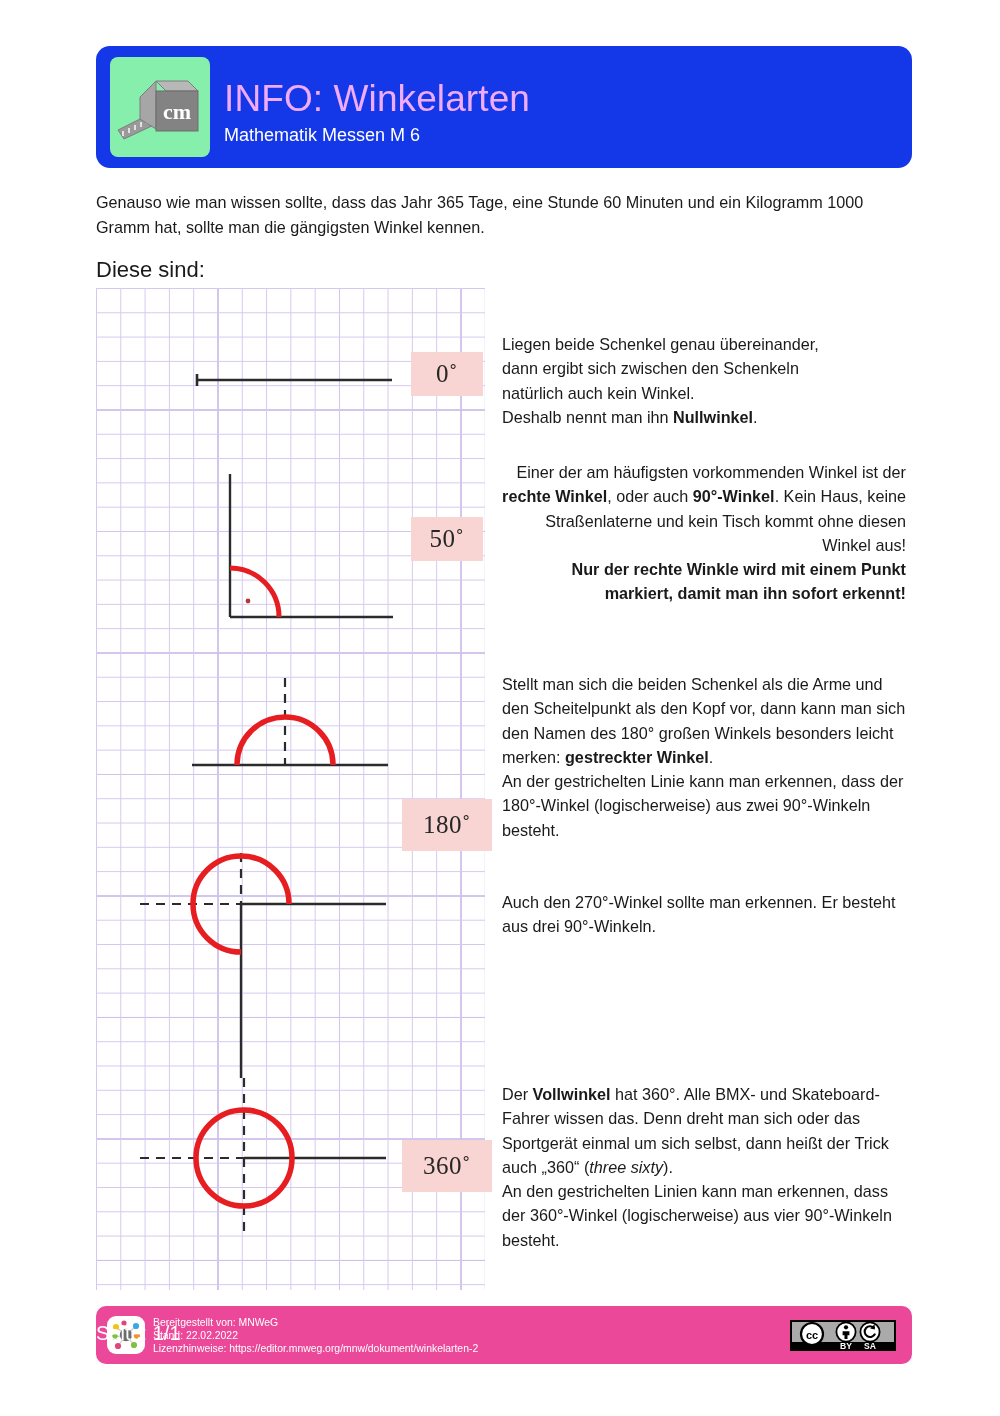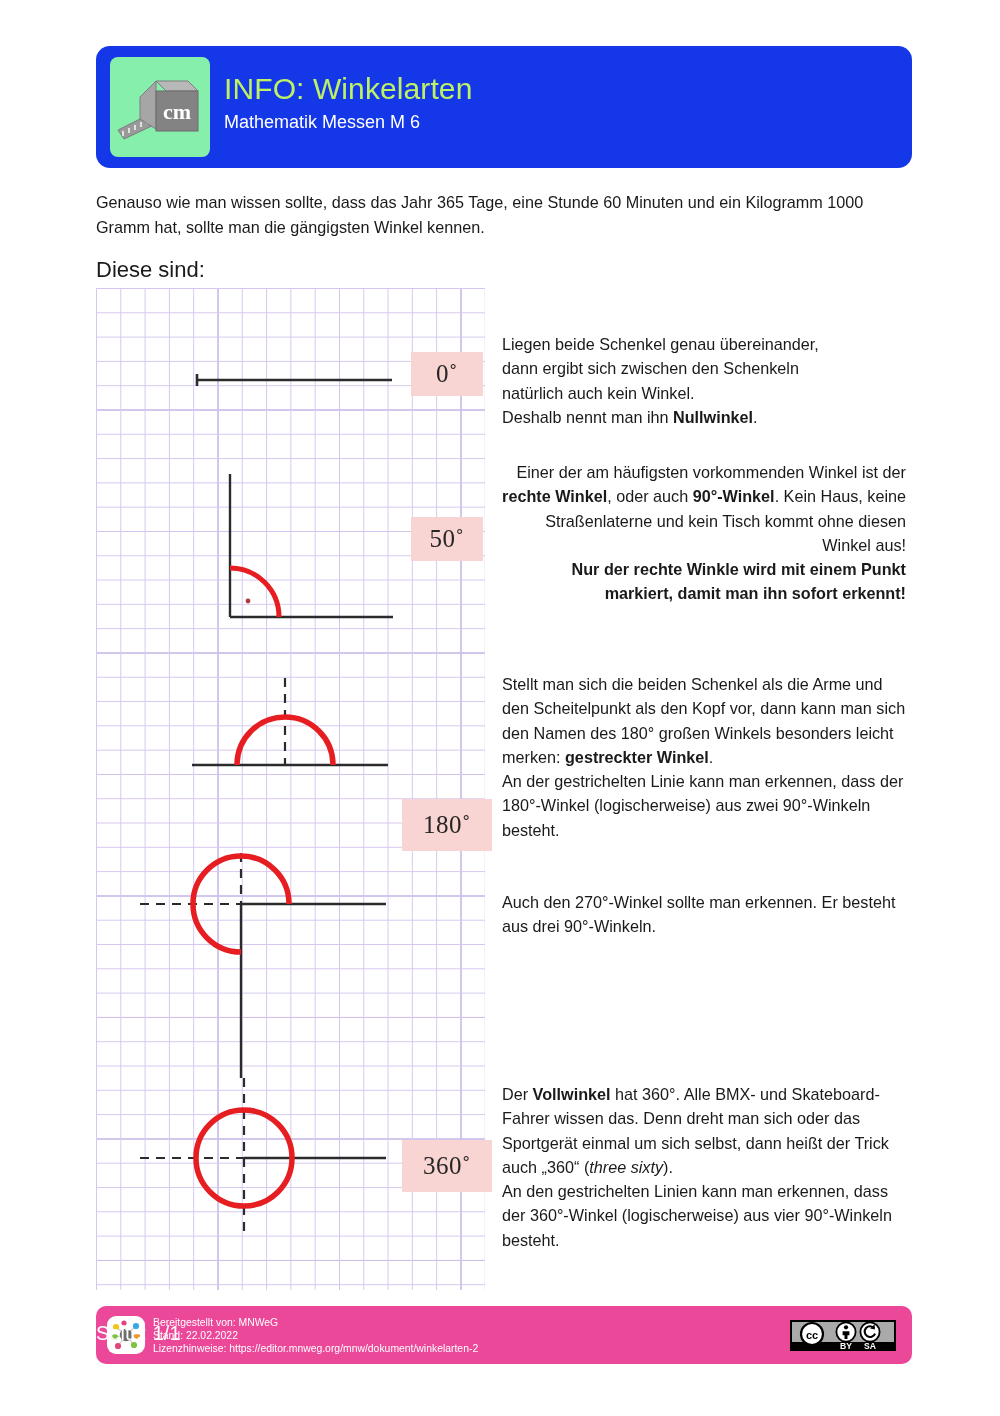--- a/index.html
+++ b/index.html
@@ -36,25 +36,26 @@
     background: #86efac;
     border-radius: 8px;
   }
   .header-texts {
     position: absolute;
     left: 128px;
     top: 26px;
     right: 18px;
   }
   .header-title {
-    font-size: 30px;
-    color: #bef264;
+    font-size: 37px;
+    color: #f0abfc;
     line-height: 1.12;
     letter-spacing: 0.1px;
     white-space: nowrap;
+    margin-top: 6px;
   }
   .header-subtitle {
     font-size: 18px;
     color: #ffffff;
     line-height: 1.2;
     margin-top: 6px;
     white-space: nowrap;
   }
 
   

